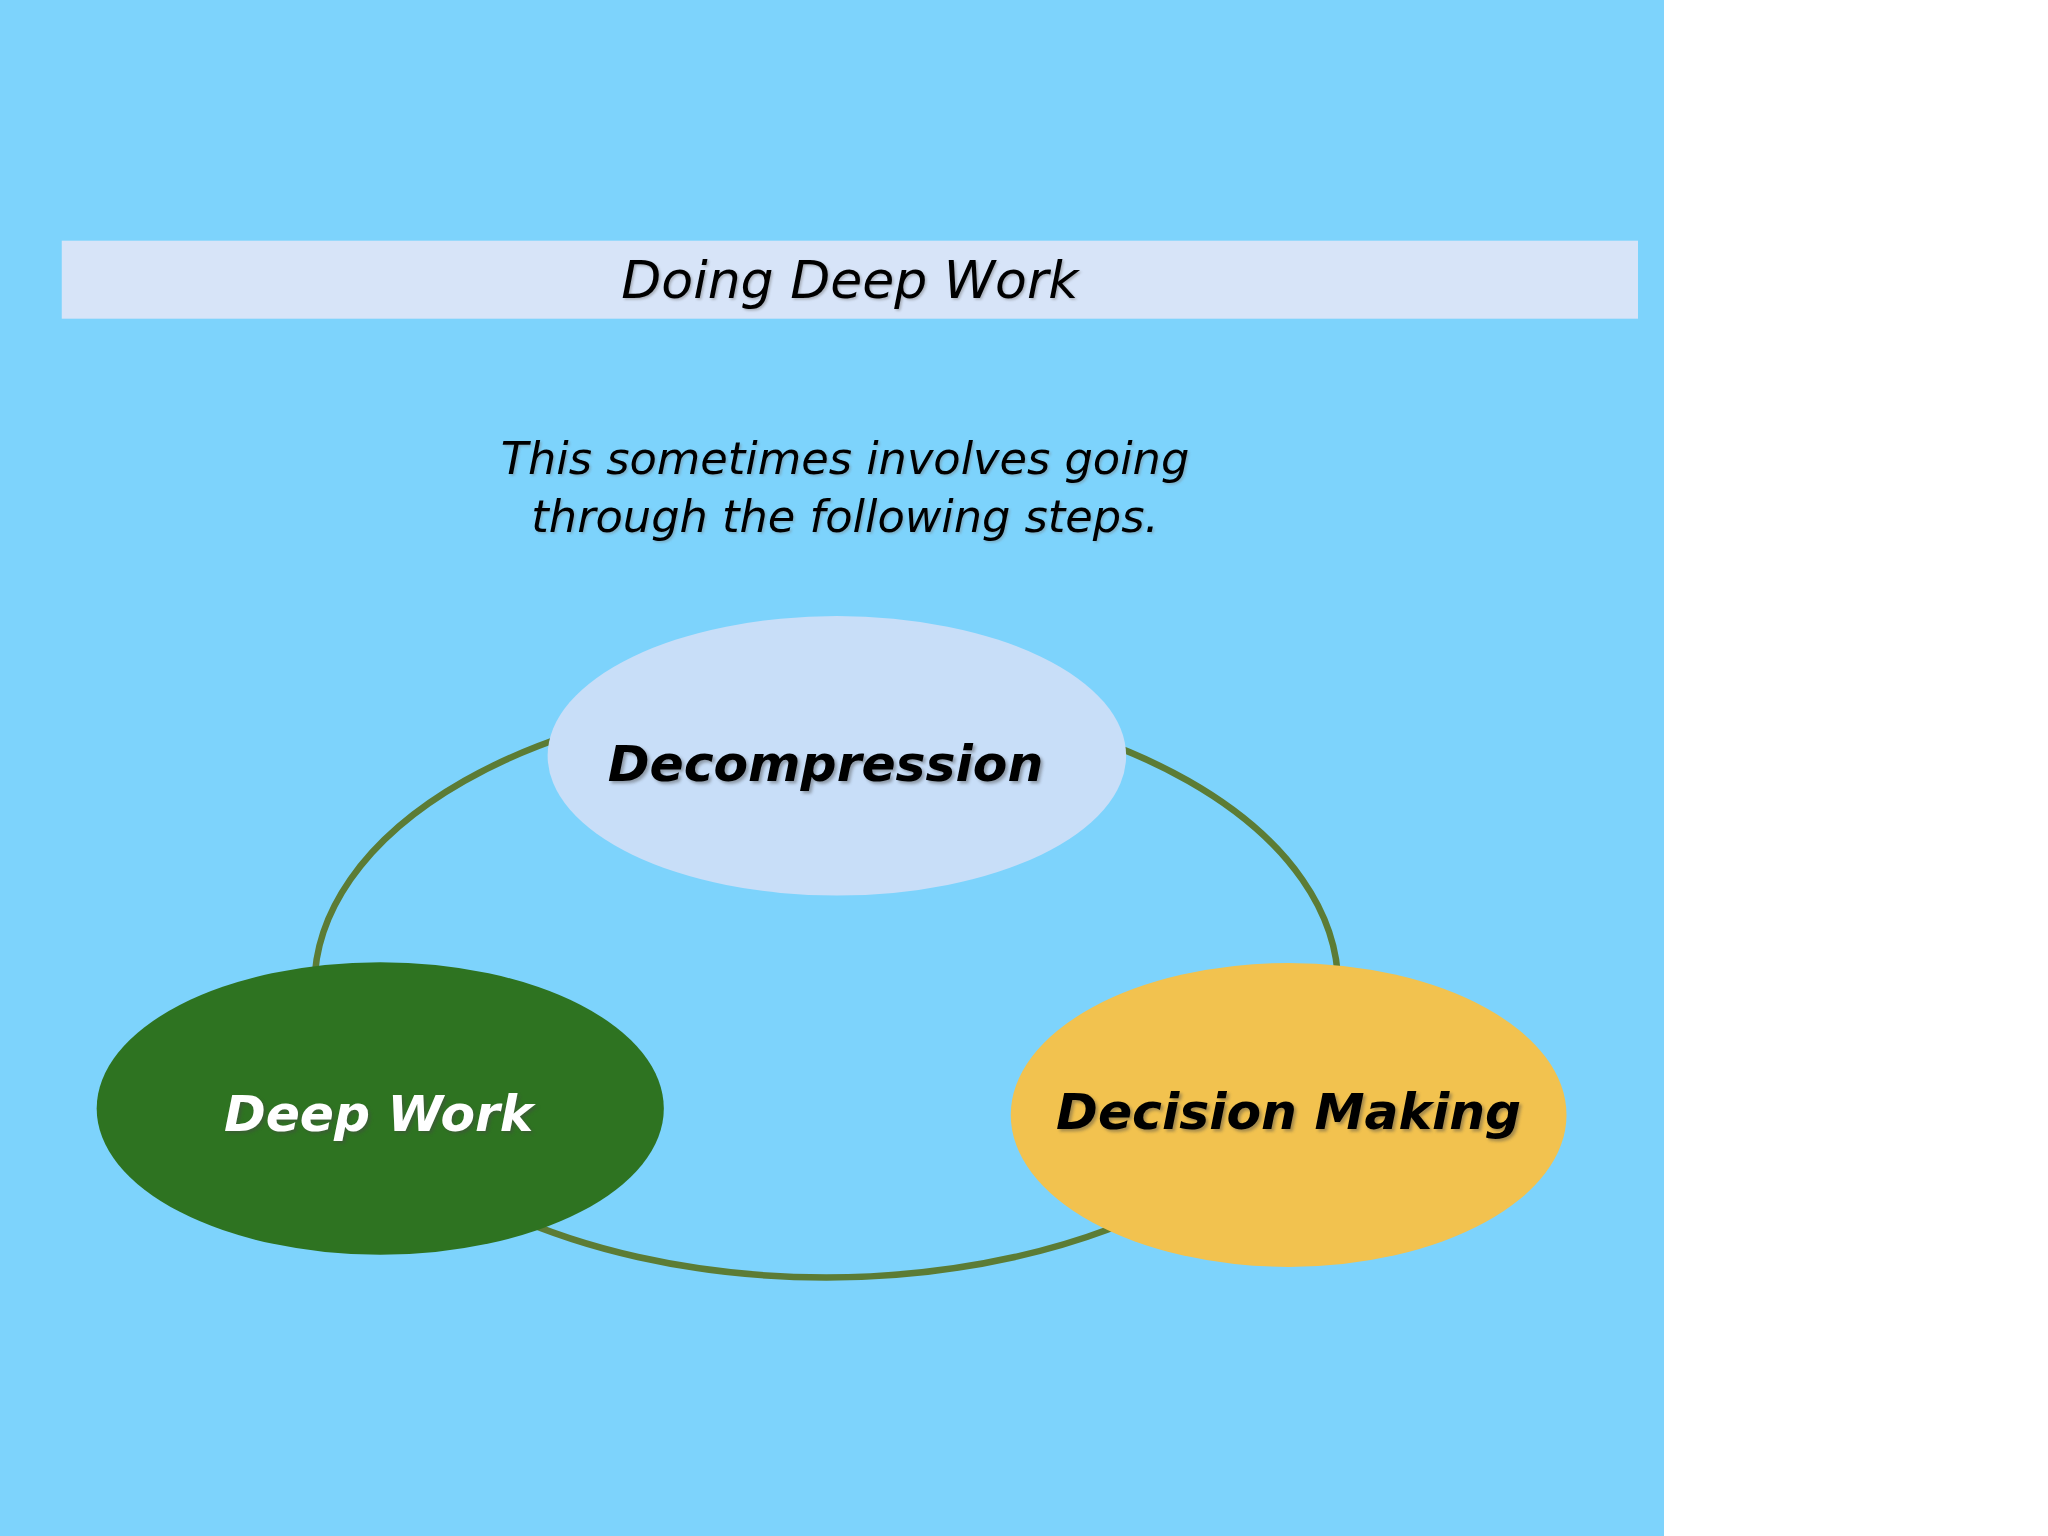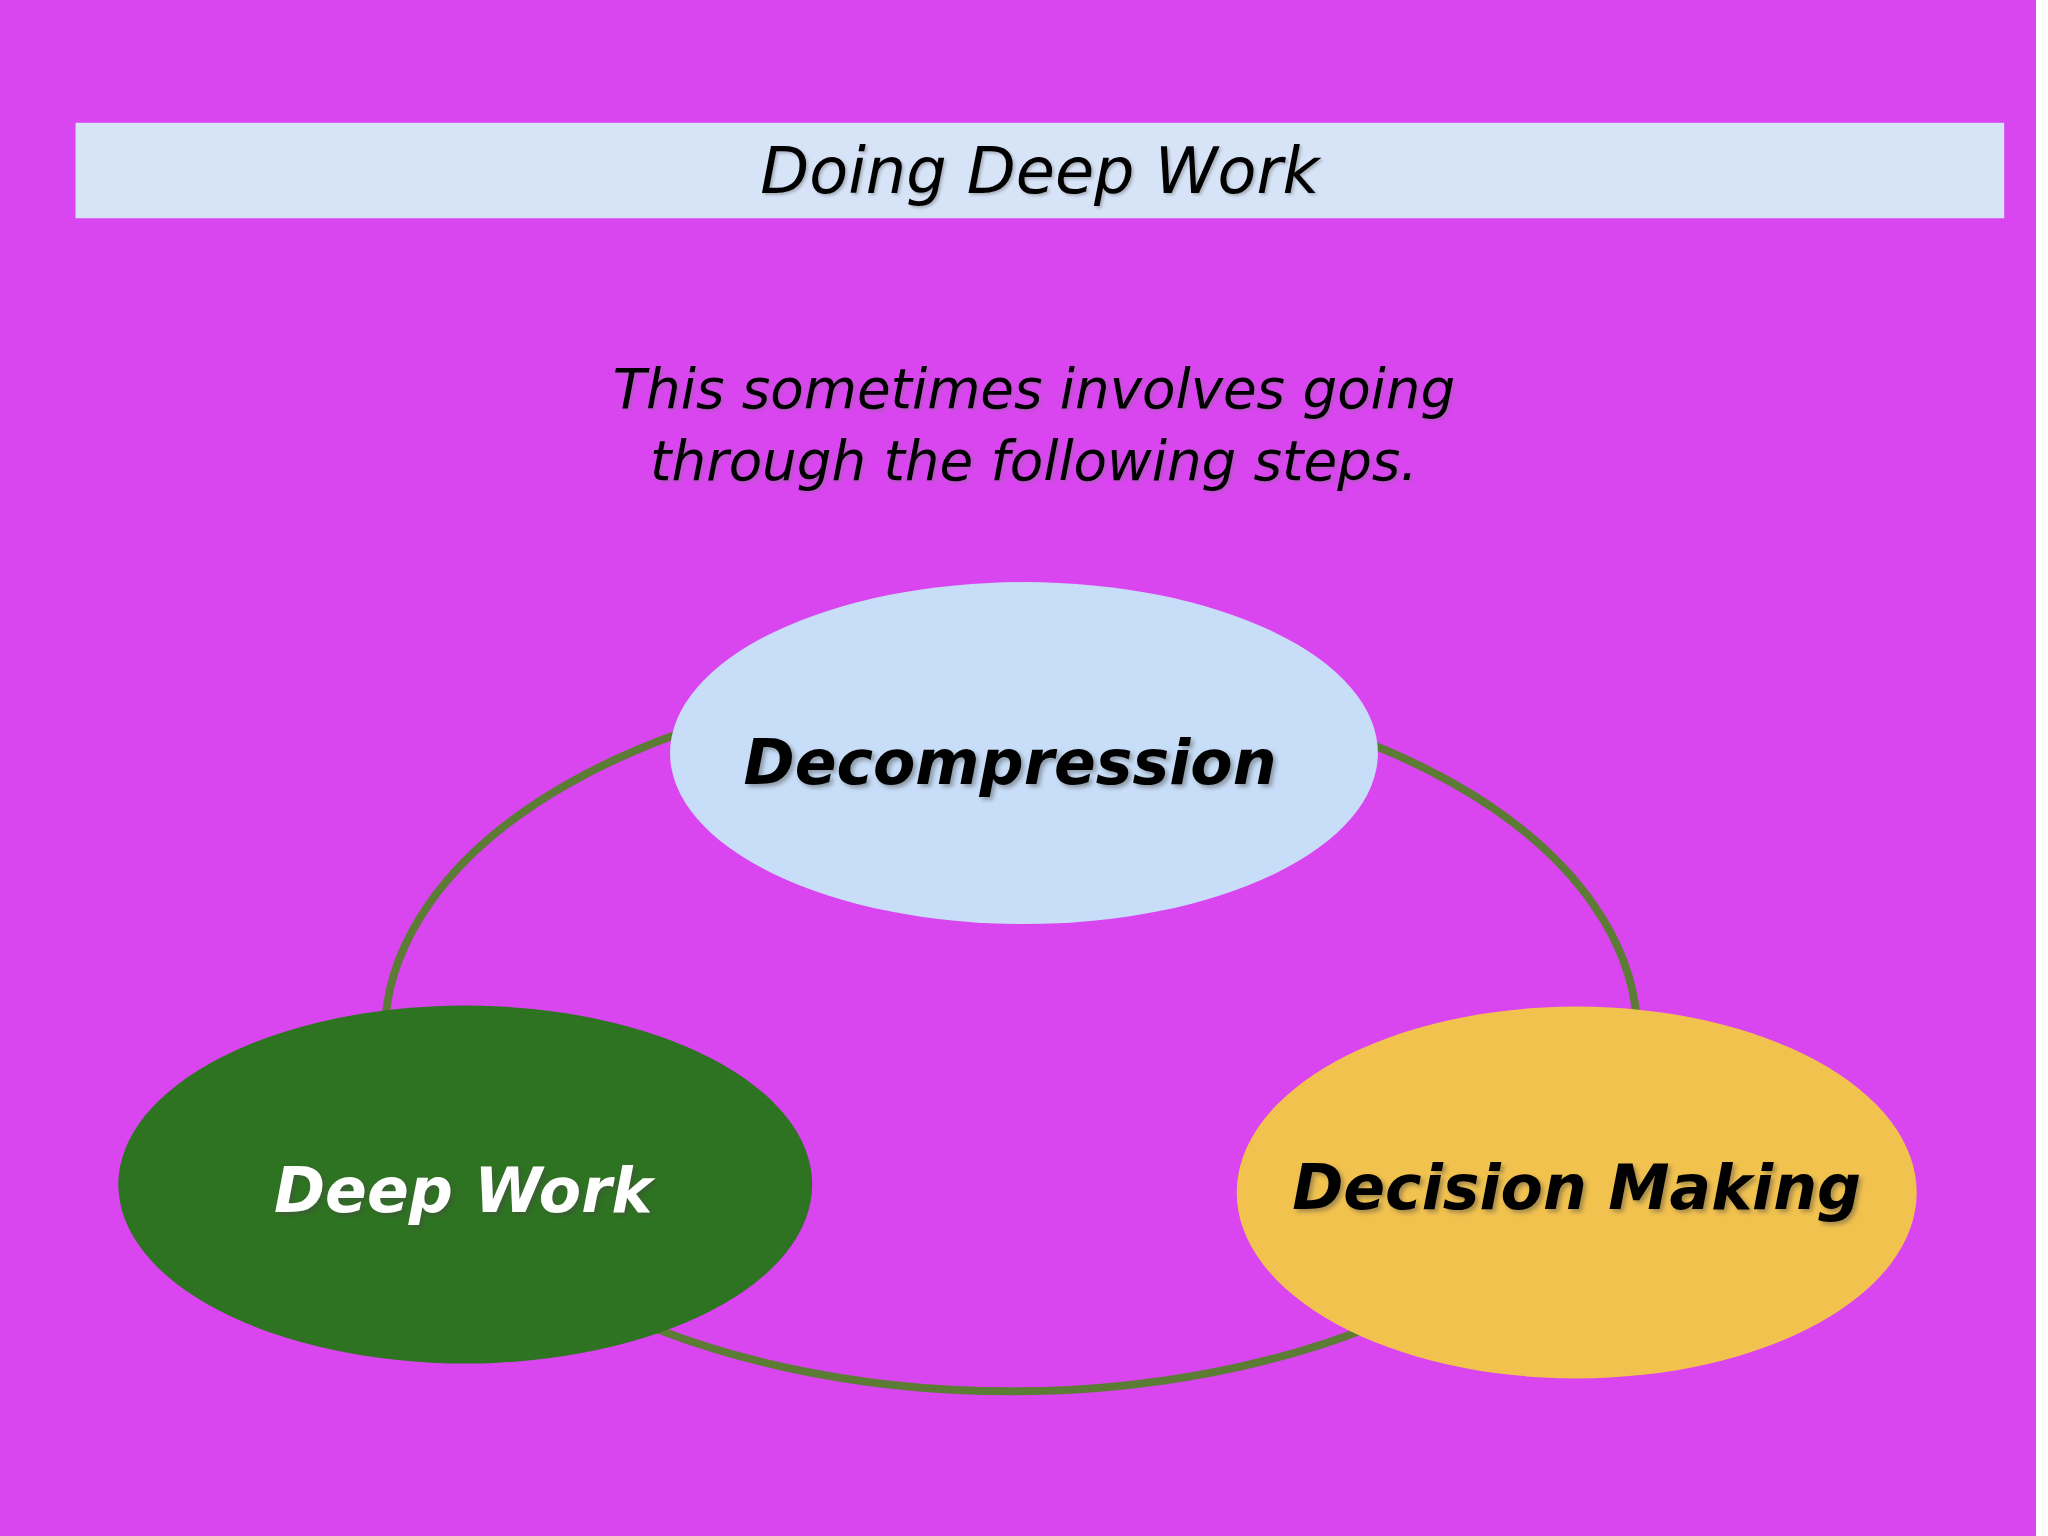--- a/index.html
+++ b/index.html
@@ -2,23 +2,23 @@
 <html><head>
 <meta charset="utf-8">
 <style>
   html, body {
     margin: 0;
     padding: 0;
     background: #ffffff;
   }
   .slide {
     position: relative;
-    width: 2036px;
+    width: 1664px;
     height: 1536px;
-    background: #d946ef;
+    background: #7dd3fc;
     overflow: hidden;
     font-family: "DejaVu Sans", "Liberation Sans", sans-serif;
   }
   svg.slide-canvas {
     position: absolute;
     left: 0;
     top: 0;
     width: 100%;
     height: 100%;
     display: block;

